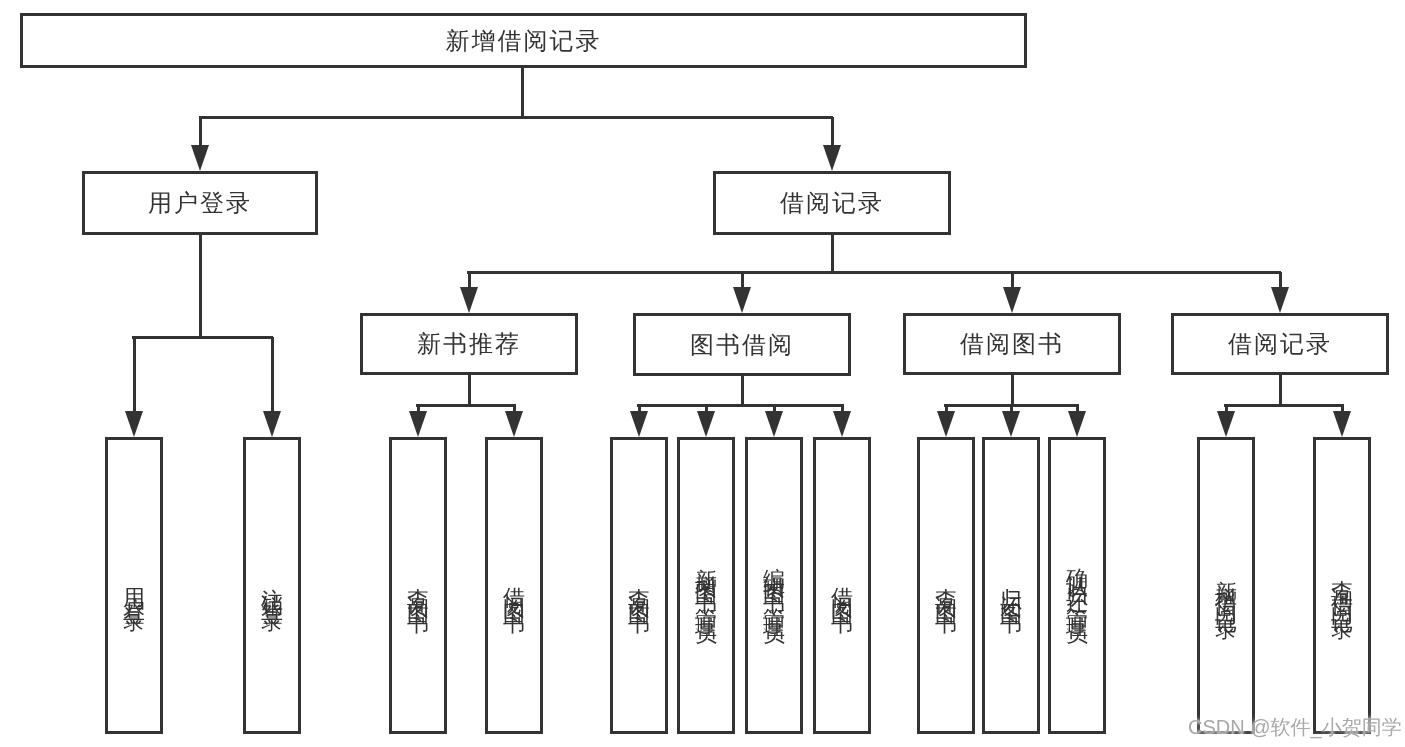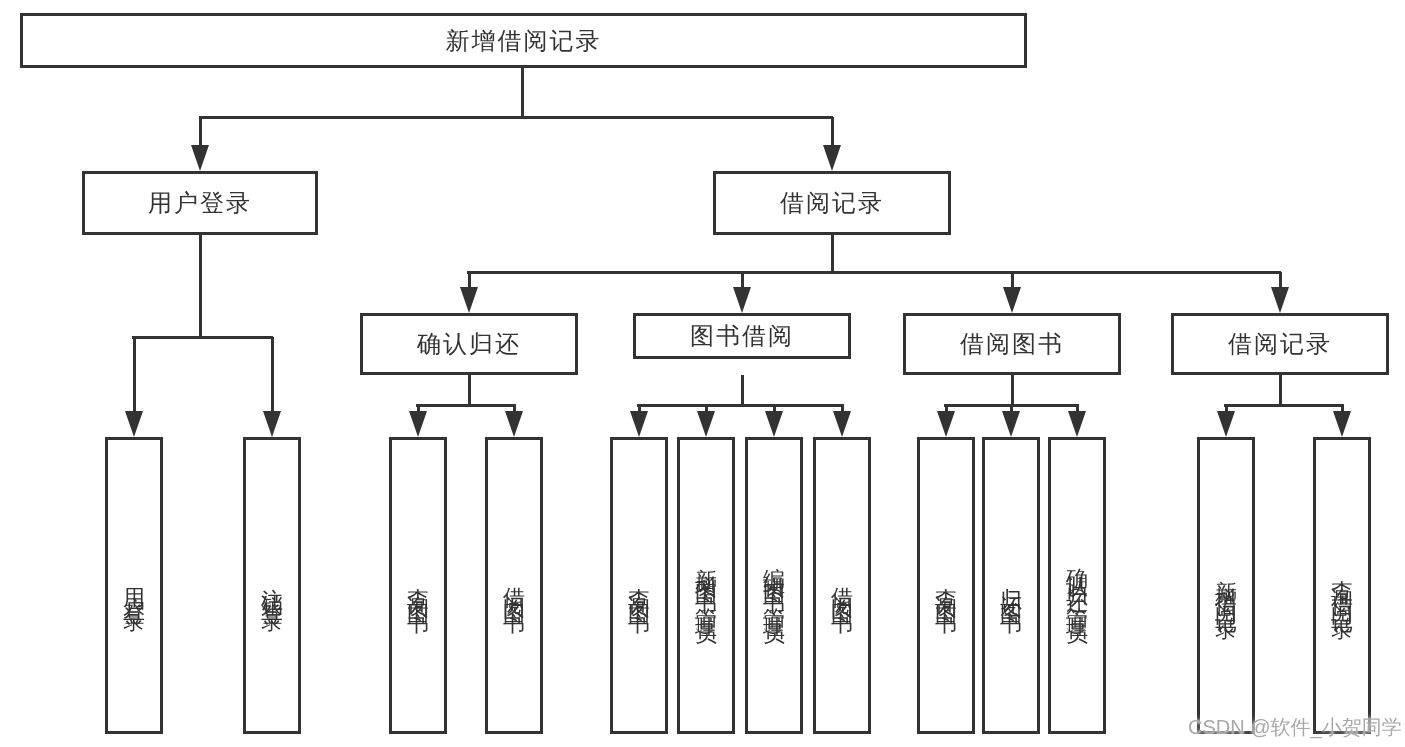--- a/index.html
+++ b/index.html
@@ -102,23 +102,23 @@
   <div class="vl" style="left:468px; top:272px; height:17px;"></div>
   <div class="vl" style="left:741px; top:272px; height:17px;"></div>
   <div class="vl" style="left:1011px; top:272px; height:17px;"></div>
   <div class="vl" style="left:1279px; top:272px; height:17px;"></div>
   <div class="ah" style="left:460px; top:287px;"></div>
   <div class="ah" style="left:733px; top:287px;"></div>
   <div class="ah" style="left:1003px; top:287px;"></div>
   <div class="ah" style="left:1271px; top:287px;"></div>
 
   <div class="box" style="left:360px; top:313px; width:218px; height:62px;">
-    <span>确认归还</span>
-  </div>
-  <div class="box" style="left:633px; top:313px; width:218px; height:46px;">
+    <span>新书推荐</span>
+  </div>
+  <div class="box" style="left:633px; top:313px; width:218px; height:63px;">
     <span>图书借阅</span>
   </div>
   <div class="box" style="left:903px; top:313px; width:218px; height:62px;">
     <span>借阅图书</span>
   </div>
   <div class="box" style="left:1171px; top:313px; width:218px; height:62px;">
     <span>借阅记录</span>
   </div>
 
   <div class="vl" style="left:468px; top:375px; height:31px;"></div>

